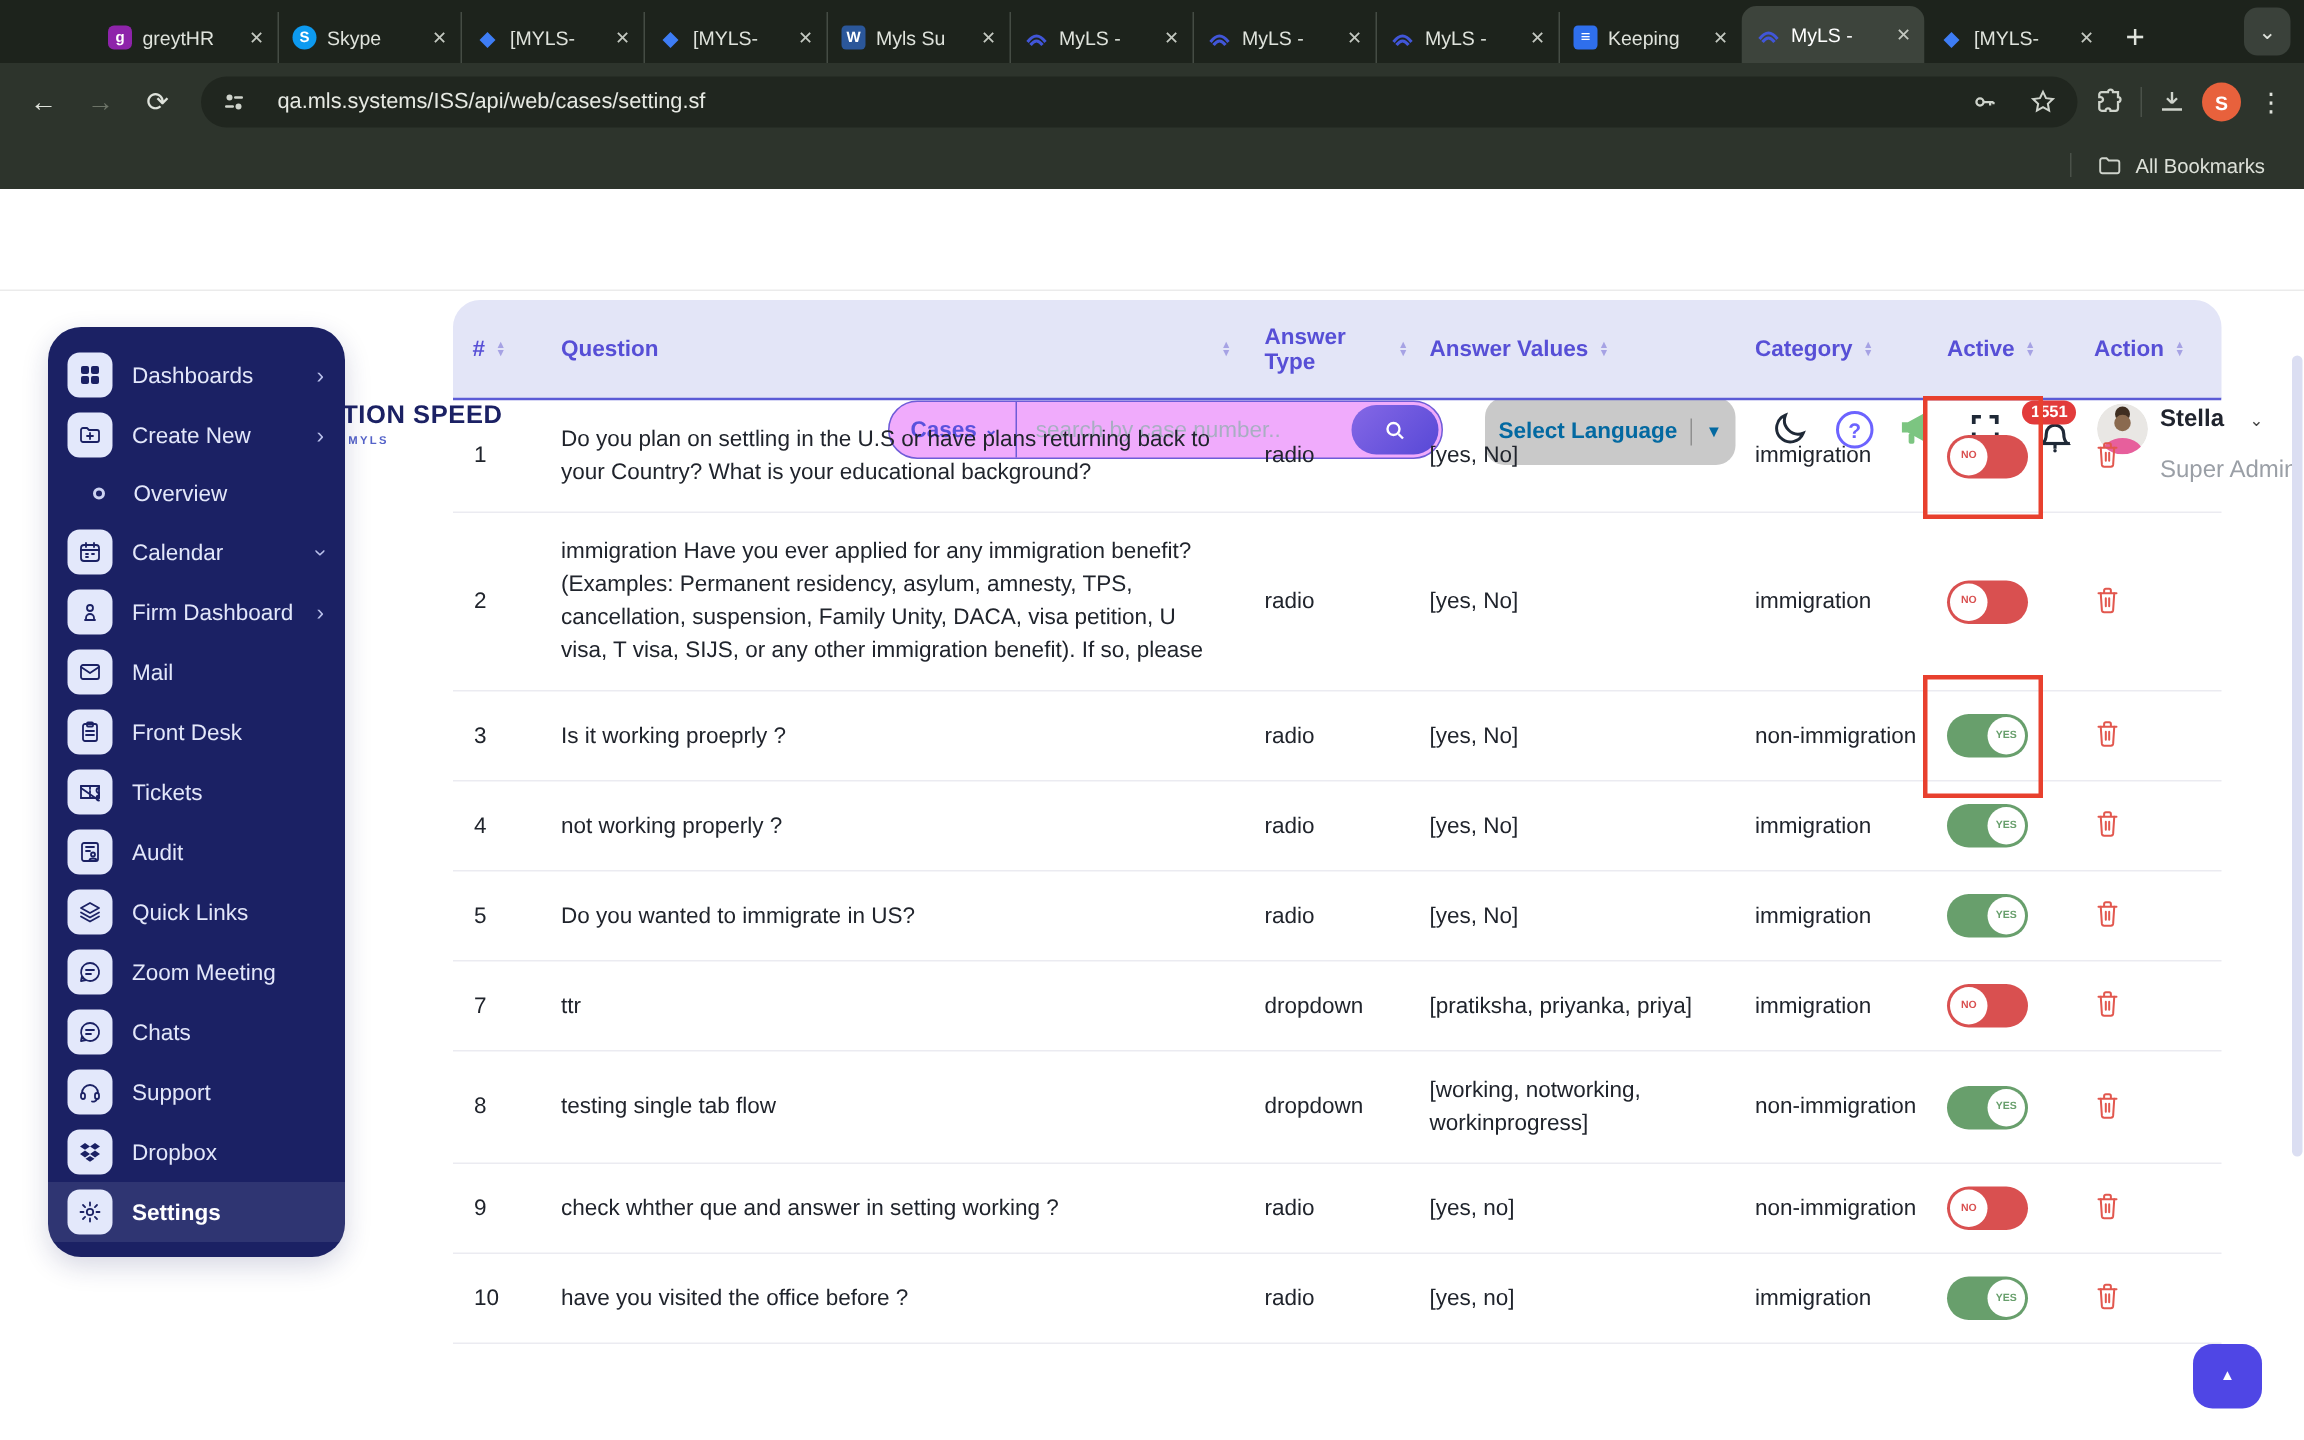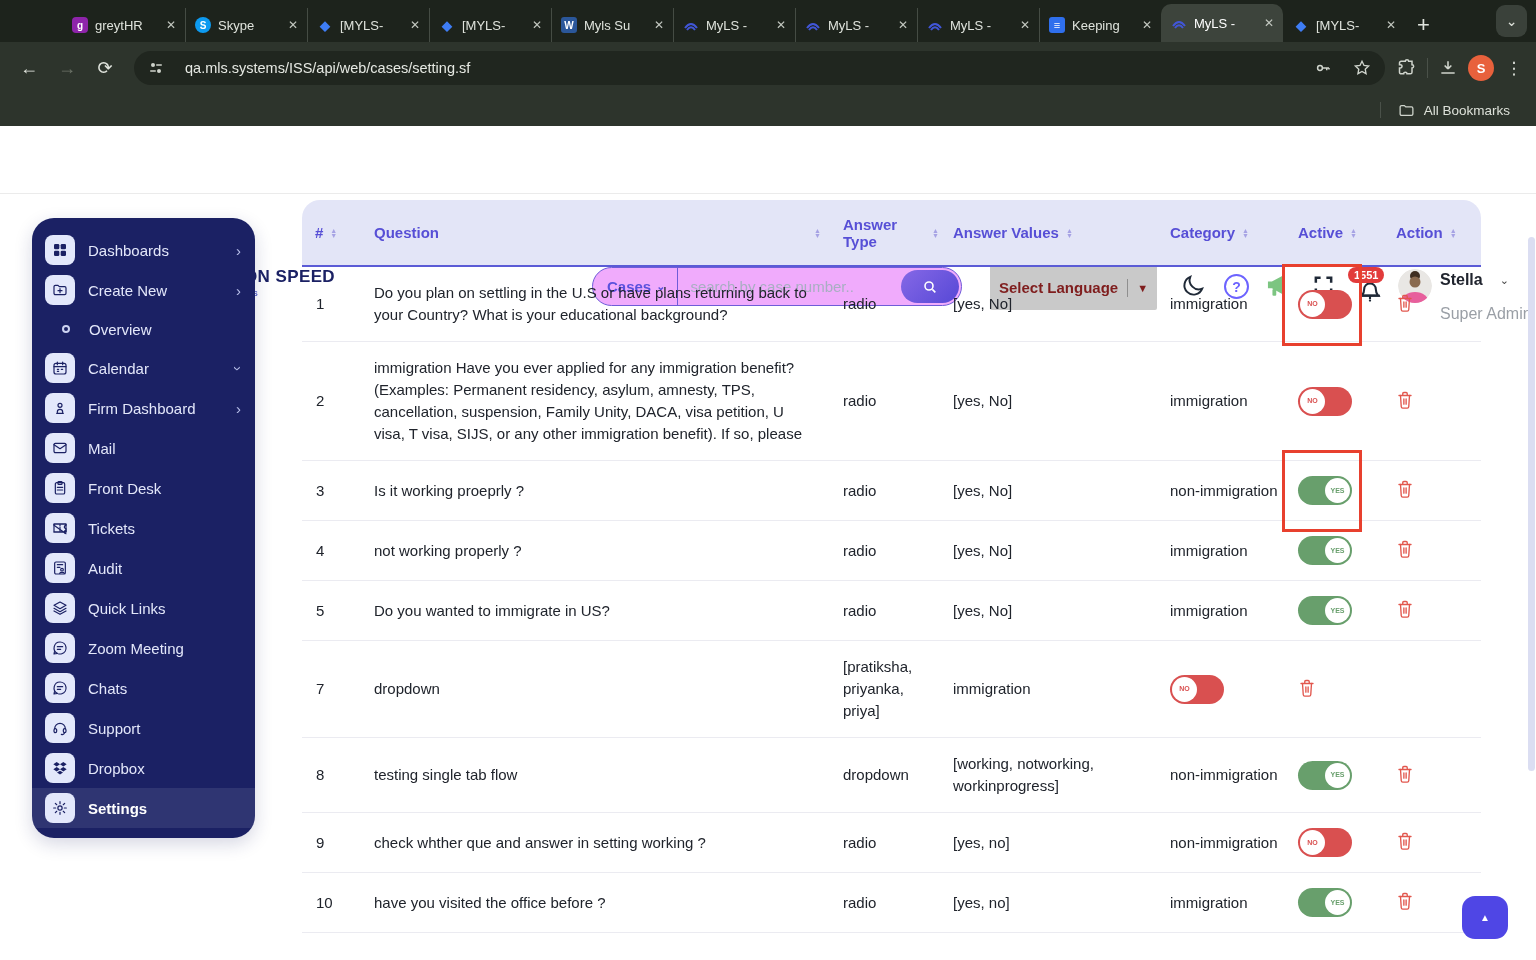--- a/index.html
+++ b/index.html
@@ -43,37 +43,37 @@
   .logo-title{font-size:17px;font-weight:800;color:#1b2164;letter-spacing:.4px}
   .logo-sub{font-size:7.5px;font-weight:700;color:#5563c9;letter-spacing:1.6px;margin-top:2px}
 
   .searchpill{position:absolute;left:592px;top:141px;width:370px;height:39px;border:1.6px solid #6f5cd8;border-radius:20px;background:#f0abfc;display:flex;align-items:center}
   .scope{display:flex;align-items:center;gap:5px;padding:0 12px 0 14px;color:#5a51dd;font-size:15px;font-weight:600;height:100%;border-right:1.6px solid #6f5cd8}
   .scope .caret{font-size:11px}
   .searchpill input{flex:1;border:0;outline:0;background:transparent;padding:0 12px;font-size:15px;color:#3a3f55;font-family:"Liberation Sans",sans-serif}
   .searchpill input::placeholder{color:#a8aec2}
   .searchbtn{width:72px;height:33px;margin-right:2px;border:0;border-radius:17px;background:linear-gradient(135deg,#8568e6,#5748d6);display:flex;align-items:center;justify-content:center}
 
-  .langbtn{position:absolute;left:990px;top:139px;width:167px;height:45px;background:#c9c9c9;display:flex;align-items:center;justify-content:center;font-size:15px;font-weight:700;color:#7f1d1d;border-radius:2px}
+  .langbtn{position:absolute;left:990px;top:139px;width:167px;height:45px;background:#c9c9c9;display:flex;align-items:center;justify-content:center;font-size:15px;font-weight:700;color:#0369a1;border-radius:13px}
   .langbtn .vline{width:1px;height:18px;background:#8f8f8f;margin:0 9px}
   .langbtn .dcaret{font-size:11px}
 
   .hicon{position:absolute;display:flex;align-items:center;justify-content:center}
   .helpcircle{width:25px;height:25px;border:2px solid #6c63ff;border-radius:50%;color:#6c63ff;font-size:14px;font-weight:bold}
   .bellwrap{position:absolute;left:1350px;top:142px;width:40px;height:40px}
   .badge{position:absolute;left:-2px;top:-1px;background:#e23b3b;color:#fff;font-size:11px;font-weight:bold;padding:2px 6px;border-radius:9px;z-index:2}
   .bellsvg{position:absolute;left:6px;top:10px}
   .user-avatar{position:absolute;left:1398px;top:143px;width:34px;height:34px;border-radius:50%;overflow:hidden}
   .usernames{position:absolute;left:1440px;top:145px}
   .uname{font-size:16px;font-weight:700;color:#20242e;display:flex;align-items:center;gap:17px}
   .uname .ucaret{font-size:11px;color:#444;font-weight:400}
   .urole{font-size:16px;color:#9a9fa6;margin-top:16px}
 
   
-  .sidebar{position:absolute;left:32px;top:218px;width:223px;height:620px;background:#1b2164;border-radius:22px;padding:12px 0;box-shadow:0 6px 18px rgba(27,33,100,.18)}
+  .sidebar{position:absolute;left:32px;top:218px;width:198px;height:620px;background:#1b2164;border-radius:22px;padding:12px 0;box-shadow:0 6px 18px rgba(27,33,100,.18)}
   .sitem{height:40px;display:flex;align-items:center;gap:13px;padding:0 14px 0 13px;color:#e3e7fa;font-size:15px}
   .sitem.active{background:rgba(255,255,255,.09);color:#fff;font-weight:700}
   .tile{width:30px;height:30px;background:#e3e8fb;border-radius:8px;display:flex;align-items:center;justify-content:center;flex:none}
   .tile svg{stroke:#1b2164;fill:none;stroke-width:1.8;stroke-linecap:round;stroke-linejoin:round}
   .tile svg .fill{fill:#1b2164;stroke:none}
   .schev{margin-left:auto;color:#b9c0ea;font-size:15px;line-height:1}
   .schev.down{transform:rotate(90deg)}
   .sitem.sub{height:38px;padding-left:30px}
   .bullet{width:8px;height:8px;border:2px solid #cdd3f2;border-radius:50%;flex:none;margin-right:6px}
 
@@ -663,20 +663,21 @@
             <span><svg width="18" height="20" viewBox="0 0 24 26" fill="none" stroke="#e2574e" stroke-width="1.8" stroke-linecap="round">
                 <path d="M4 7h16M9 7V4.5A1.5 1.5 0 0 1 10.5 3h3A1.5 1.5 0 0 1 15 4.5V7"></path>
                 <path d="M6 7l1 15a2 2 0 0 0 2 1.8h6A2 2 0 0 0 17 22l1-15"></path>
                 <path d="M10.5 11.5v7M13.5 11.5v7"></path>
               </svg></span>
           </button>
         </div>
       </div>
       <div class="trow">
         <div class="td first">7</div>
+        <div class="td q">ttr</div>
         <div class="td">dropdown</div>
         <div class="td">[pratiksha, priyanka, priya]</div>
         <div class="td">immigration</div>
         <div class="td">
           <div class="twrap">
             <div class="toggle off">
               <span class="knob">NO</span>
             </div>
           </div>
         </div>

